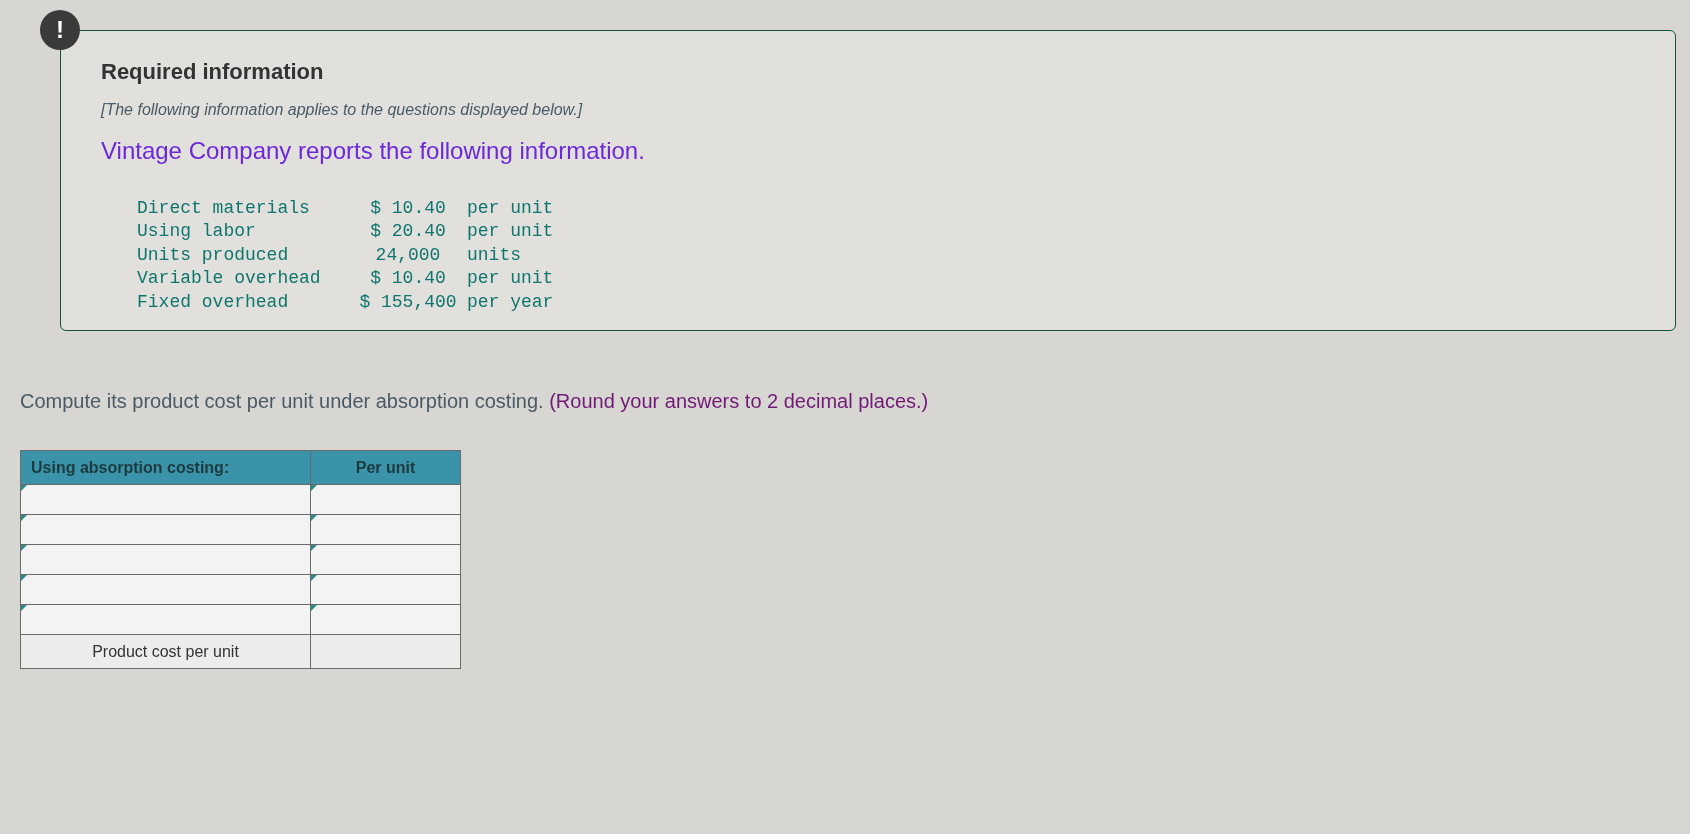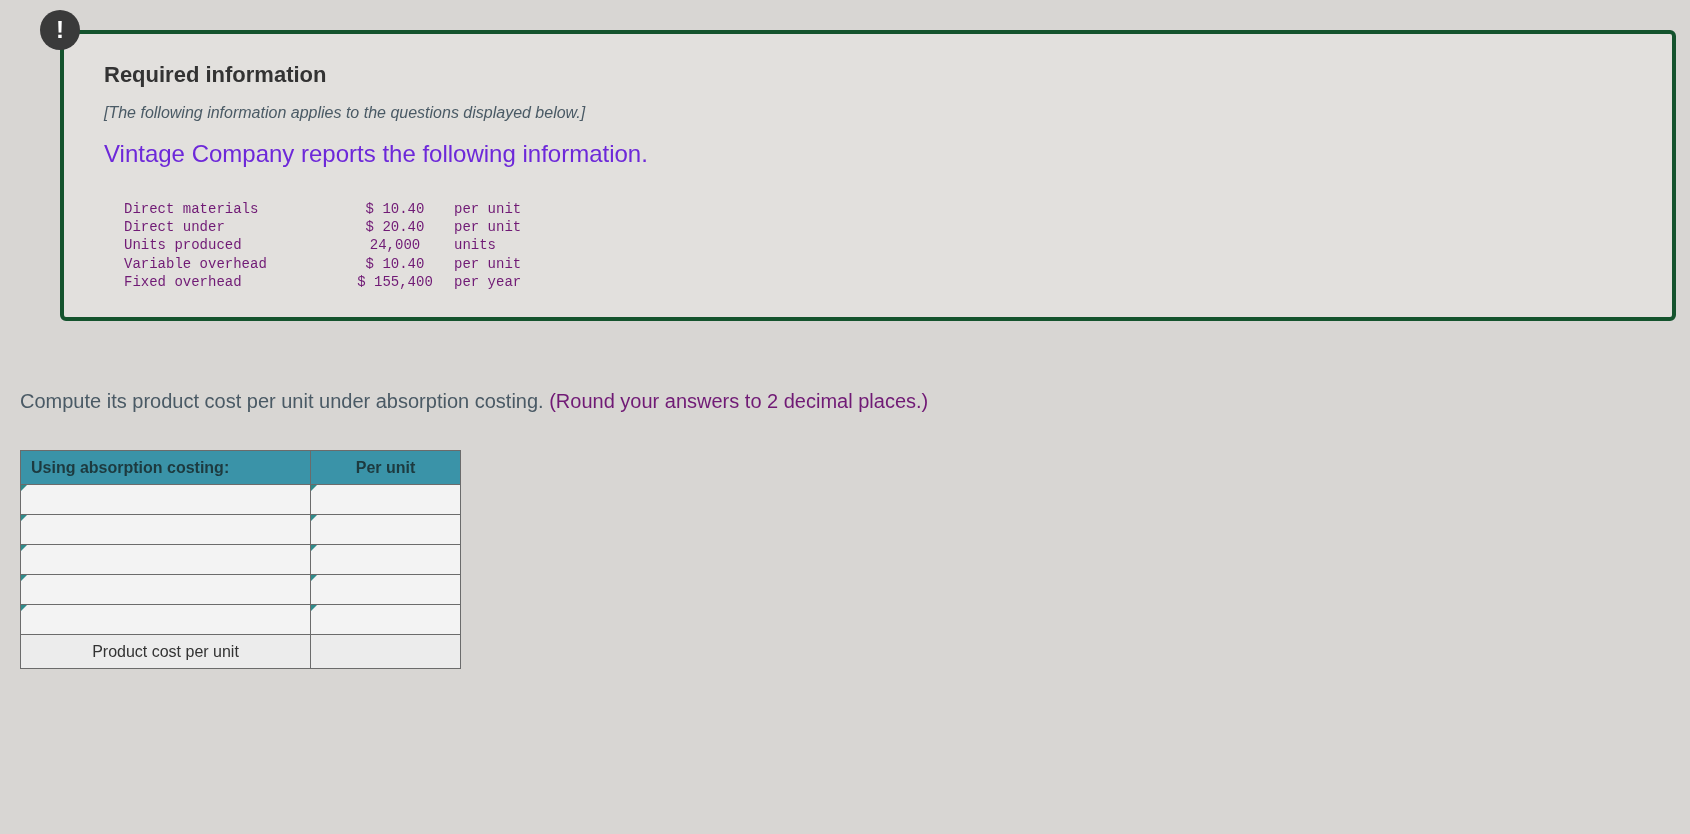--- a/index.html
+++ b/index.html
@@ -26,47 +26,47 @@
     display: flex;
     align-items: center;
     justify-content: center;
     z-index: 10;
   }
   .info-box {
     position: absolute;
     top: 30px;
     left: 60px;
     right: 14px;
-    border: 4px solid #14532d;
+    border: 1px solid #14532d;
     border-radius: 6px;
     background: #e2e0dd;
-    padding: 28px 40px 26px 40px;
+    padding: 28px 40px 16px 40px;
   }
   .info-box h2 {
     font-size: 22px;
     font-weight: bold;
     color: #333;
     margin-bottom: 16px;
   }
   .info-box .note {
     font-size: 16px;
     font-style: italic;
     color: #4a5a65;
     margin-bottom: 18px;
   }
   .info-box .lead {
     font-size: 24px;
     color: #6d28d9;
     margin-bottom: 32px;
   }
   .data-block {
     font-family: "Courier New", Courier, monospace;
-    font-size: 14px;
-    color: #701a75;
-    margin-left: 20px;
+    font-size: 18px;
+    color: #0f766e;
+    margin-left: 36px;
     line-height: 1.3;
   }
   .data-row { display: flex; }
   .data-label { width: 220px; }
   .data-val   { width: 110px; text-align: center; padding-right: 8px; white-space: pre; }
   .data-unit  { }
   .prompt {
     position: absolute;
     top: 390px;
     left: 20px;
@@ -124,21 +124,21 @@
   <h2>Required information</h2>
   <p class="note">[The following information applies to the questions displayed below.]</p>
   <p class="lead">Vintage Company reports the following information.</p>
   <div class="data-block">
     <div class="data-row">
       <span class="data-label">Direct materials</span>
       <span class="data-val">$ 10.40</span>
       <span class="data-unit">per unit</span>
     </div>
     <div class="data-row">
-      <span class="data-label">Direct under</span>
+      <span class="data-label">Using labor</span>
       <span class="data-val">$ 20.40</span>
       <span class="data-unit">per unit</span>
     </div>
     <div class="data-row">
       <span class="data-label">Units produced</span>
       <span class="data-val">24,000</span>
       <span class="data-unit">units</span>
     </div>
     <div class="data-row">
       <span class="data-label">Variable overhead</span>

